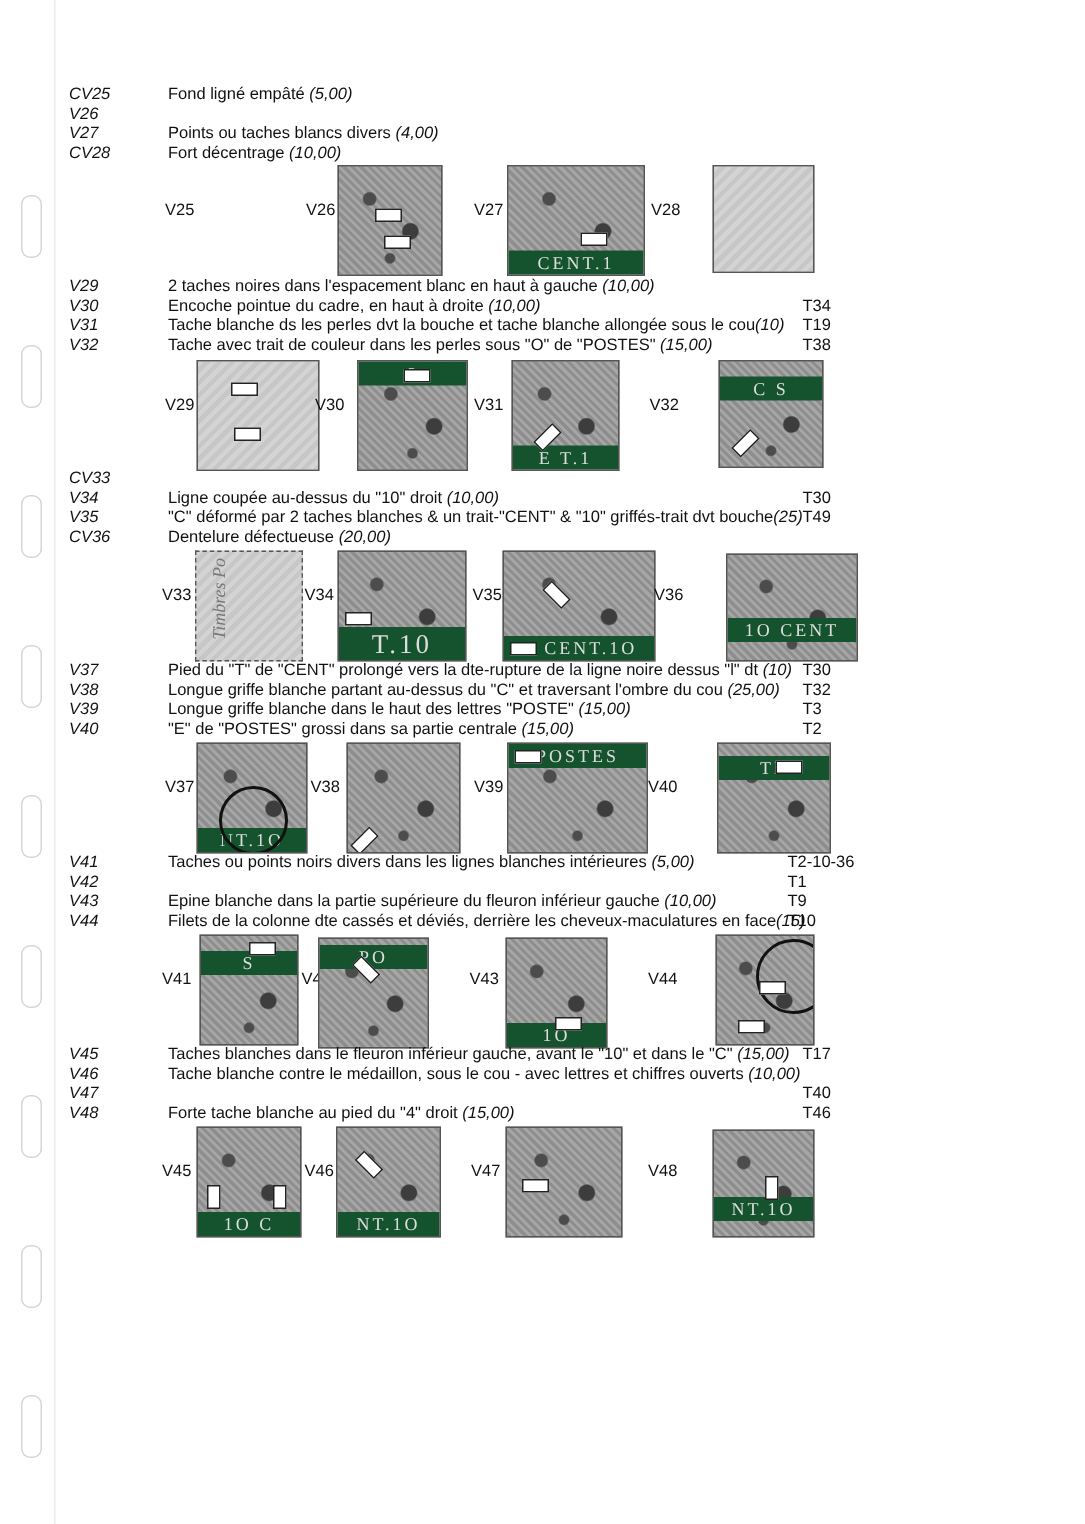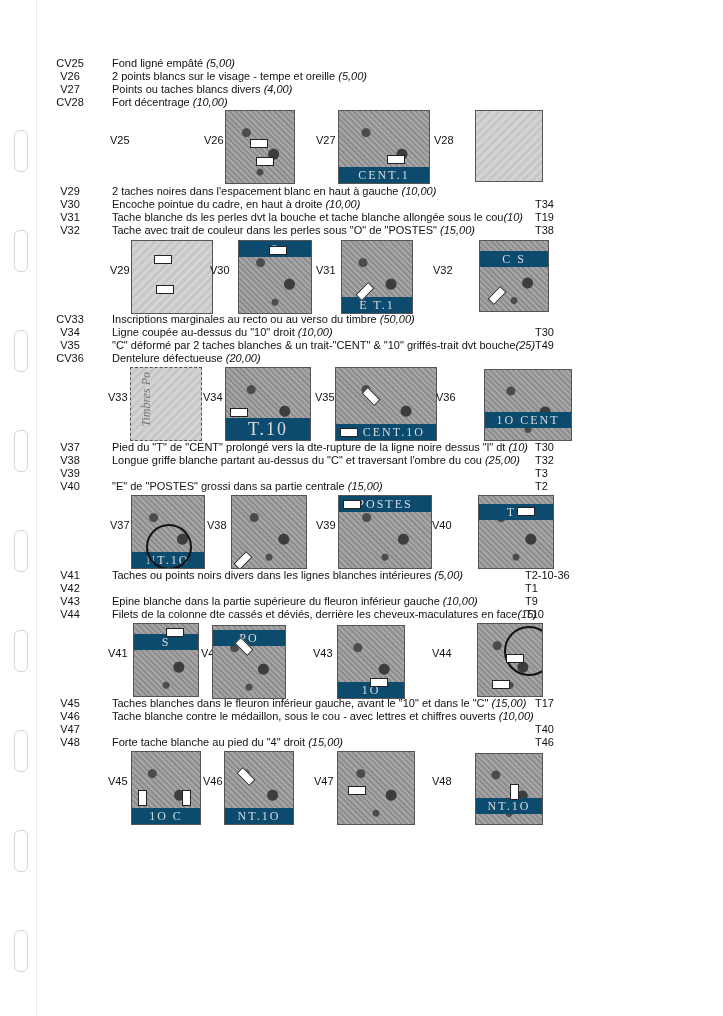--- a/index.html
+++ b/index.html
@@ -4,39 +4,39 @@
 <style>
   html, body { margin: 0; padding: 0; background: #ffffff; }
   body { width: 723px; height: 1016px; position: relative; overflow: hidden;
          font-family: "Liberation Sans", sans-serif; color: #111; }
   .margin-holes { position: absolute; left: 0; top: 0; width: 40px; height: 1016px; }
   .hole { position: absolute; left: 14px; width: 12px; height: 40px; border: 1px solid #d6d6d6;
           border-radius: 6px; }
   .edge-line { position: absolute; left: 36px; top: 0; width: 1px; height: 1016px; background: #ececec; }
   .block { position: absolute; left: 0; width: 723px; }
   .row { position: absolute; left: 0; width: 723px; height: 13px; font-size: 11px; line-height: 13px; white-space: nowrap; }
-  .code { position: absolute; width: 48px; text-align: center; }
+  .code { position: absolute; width: 48px; text-align: left; font-style: italic; }
   .code.cv { left: 46px; }
   .code.v { left: 46px; }
   .desc { position: absolute; left: 112px; }
   .desc i { font-style: italic; }
   .tref { position: absolute; left: 535px; }
   .figs { position: absolute; left: 0; width: 723px; height: 80px; }
   .flabel { position: absolute; font-size: 11px; line-height: 13px; }
   .stamp { position: absolute; background: #9a9a9a; border: 1px solid #555; overflow: hidden; }
   .stamp::before { content: ""; position: absolute; inset: 0;
      background:
        radial-gradient(circle at 30% 30%, #444 0 4px, transparent 5px),
        radial-gradient(circle at 70% 60%, #333 0 5px, transparent 6px),
        radial-gradient(circle at 50% 85%, #444 0 3px, transparent 4px),
        repeating-linear-gradient(45deg, #8d8d8d 0 2px, #a8a8a8 2px 4px); opacity: .9; }
   .stamp.light { background: #cfcfcf; }
   .stamp.light::before { background: repeating-linear-gradient(135deg, #d4d4d4 0 3px, #c6c6c6 3px 6px); }
   .arrow { position: absolute; width: 16px; height: 7px; background: #fff; border: 1px solid #222; z-index: 2; }
-  .band { position: absolute; left: 0; right: 0; bottom: 0; height: 16px; background: #0c4a6e;
+  .band { position: absolute; left: 0; right: 0; bottom: 0; height: 16px; background: #14532d;
           color: #ddd; font-family: "Liberation Serif", serif; font-size: 12px; line-height: 16px; letter-spacing: 2px; text-align: center; z-index: 1; }
   .band.top { top: 0; bottom: auto; }
   .circle { position: absolute; border: 2px solid #111; border-radius: 50%; z-index: 2; }
 </style>
 </head>
 <body>
 
 <div class="margin-holes">
   <div class="edge-line"></div>
   <div class="hole" style="top:130px"></div>
@@ -51,21 +51,20 @@
 </div>
 
 <div class="block" style="top:57px">
   <div class="row" style="top:0">
     <span class="code cv">CV25</span>
     <span class="desc"><span>Fond ligné empâté</span>  <i>(5,00)</i></span>
     <span class="tref"></span>
   </div>
   <div class="row" style="top:13px">
     <span class="code v">V26</span>
-    <span class="desc"><span>2 points blancs sur le visage -  tempe et oreille</span>  <i>(5,00)</i></span>
     <span class="tref"></span>
   </div>
   <div class="row" style="top:26px">
     <span class="code v">V27</span>
     <span class="desc"><span>Points ou taches blancs divers</span>  <i>(4,00)</i></span>
     <span class="tref"></span>
   </div>
   <div class="row" style="top:39px">
     <span class="code cv">CV28</span>
     <span class="desc"><span>Fort décentrage</span>  <i>(10,00)</i></span>
@@ -129,21 +128,20 @@
   <span class="flabel" style="left:433px;top:26px">V32</span>
   <div class="stamp" style="left:479px;top:2px;width:68px;height:70px">
     <div class="band top" style="top:10px">C S</div>
     <div class="arrow" style="left:8px;top:50px;transform:rotate(-45deg)"></div>
   </div>
 </div>
 
 <div class="block" style="top:313px">
   <div class="row" style="top:0">
     <span class="code cv">CV33</span>
-    <span class="desc"><span>Inscriptions marginales au recto ou au verso du timbre</span>  <i>(50,00)</i></span>
     <span class="tref"></span>
   </div>
   <div class="row" style="top:13px">
     <span class="code v">V34</span>
     <span class="desc"><span>Ligne coupée au-dessus du "10" droit</span>  <i>(10,00)</i></span>
     <span class="tref">T30</span>
   </div>
   <div class="row" style="top:26px">
     <span class="code v">V35</span>
     <span class="desc"><span>"C" déformé par 2 taches blanches &amp; un trait-"CENT" &amp; "10" griffés-trait dvt bouche</span><i>(25)</i></span>
@@ -183,20 +181,21 @@
     <span class="desc"><span>Pied du "T" de "CENT" prolongé vers la dte-rupture de la ligne noire dessus "l" dt</span> <i>(10)</i></span>
     <span class="tref">T30</span>
   </div>
   <div class="row" style="top:13px">
     <span class="code v">V38</span>
     <span class="desc"><span>Longue griffe blanche partant au-dessus du "C" et traversant l'ombre du cou</span>  <i>(25,00)</i></span>
     <span class="tref">T32</span>
   </div>
   <div class="row" style="top:26px">
     <span class="code v">V39</span>
+    <span class="desc"><span>Longue griffe blanche dans le haut des lettres "POSTE"</span>  <i>(15,00)</i></span>
     <span class="tref">T3</span>
   </div>
   <div class="row" style="top:39px">
     <span class="code v">V40</span>
     <span class="desc"><span>"E" de "POSTES" grossi dans sa partie centrale</span>  <i>(15,00)</i></span>
     <span class="tref">T2</span>
   </div>
 </div>
 <div class="figs" style="top:493px">
   <span class="flabel" style="left:110px;top:26px">V37</span>

